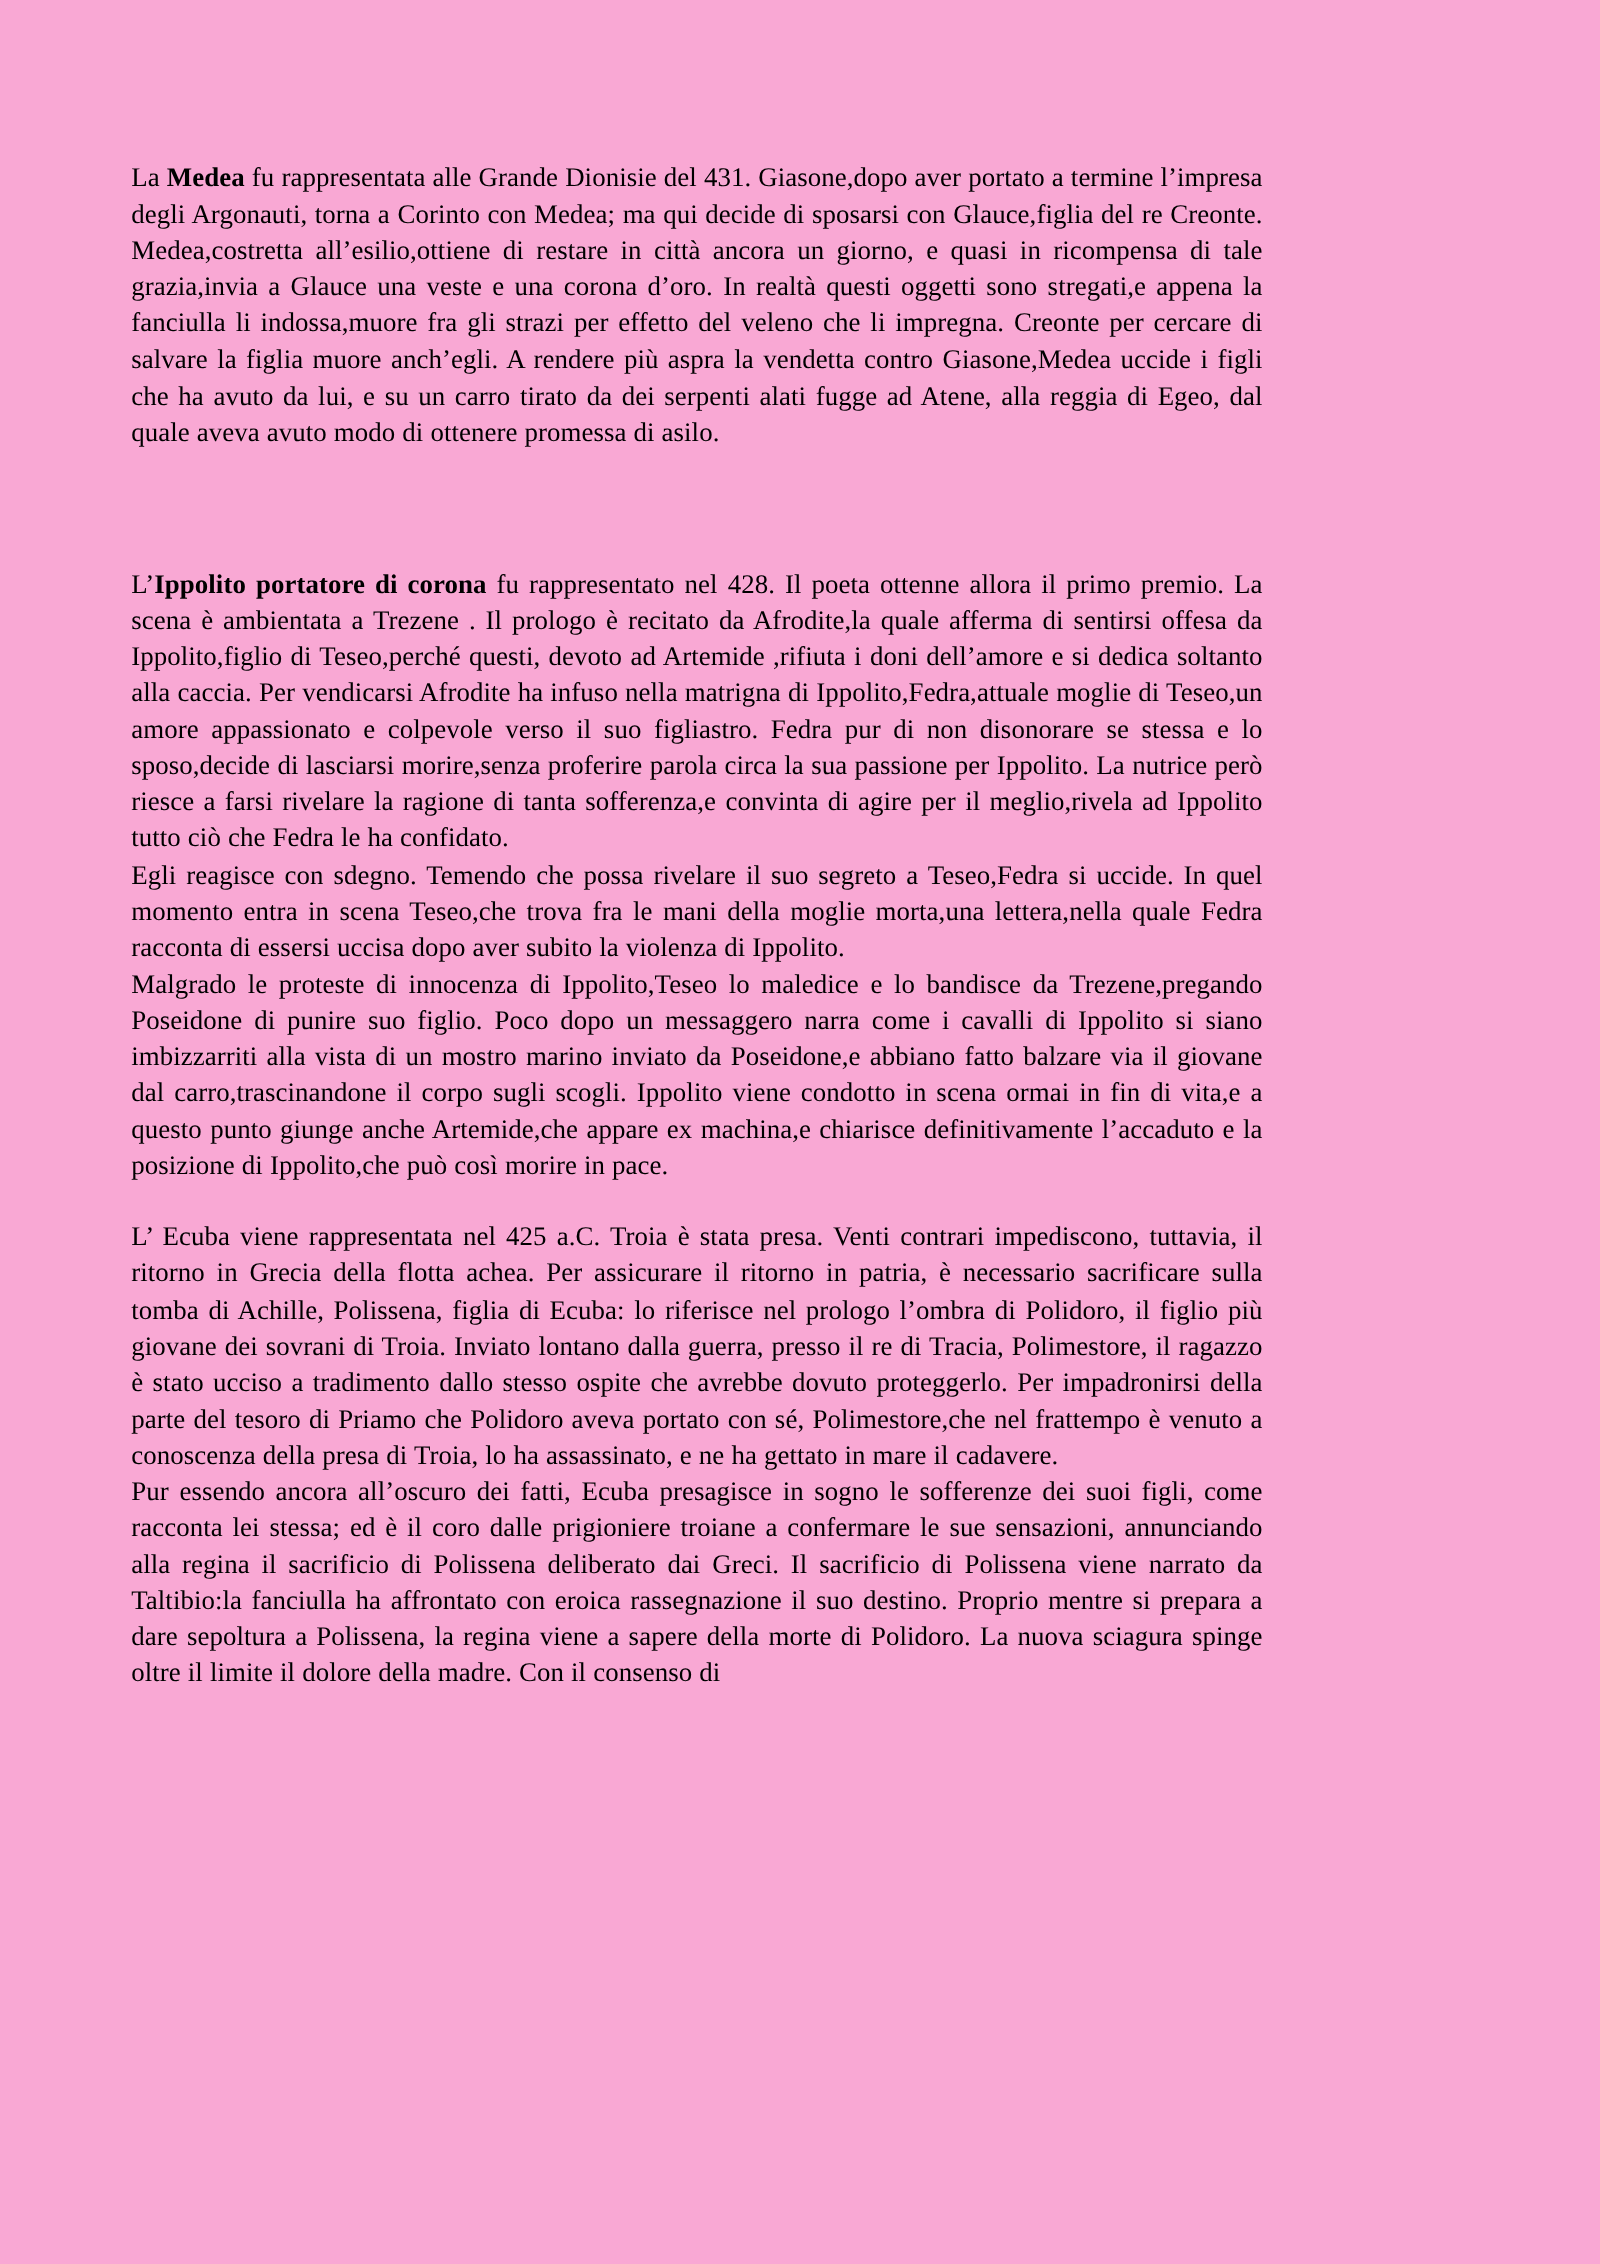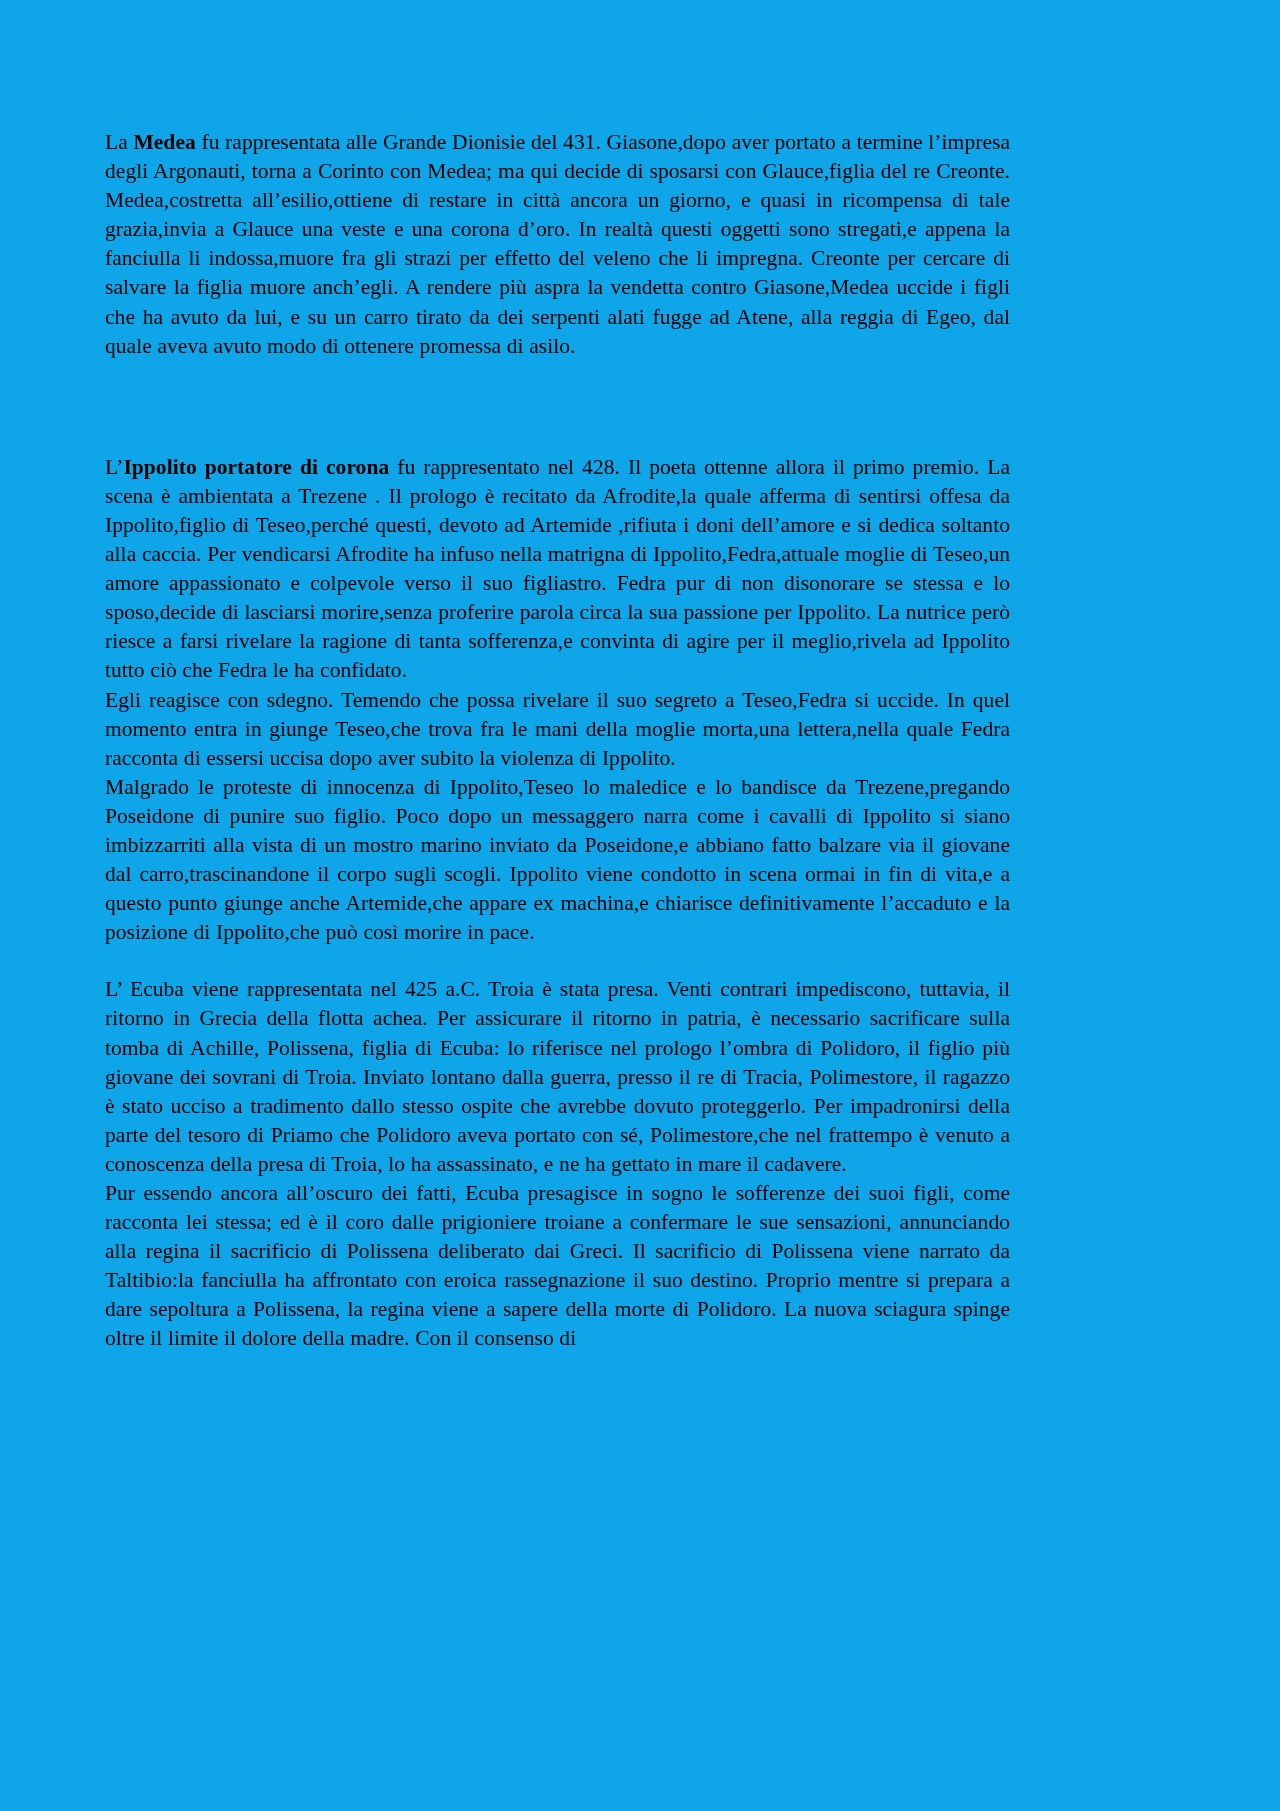--- a/index.html
+++ b/index.html
@@ -11,21 +11,21 @@
     width: 1280px;
     height: 1811px;
     font-family: "Liberation Serif", "DejaVu Serif", serif;
     color: #000000;
     overflow: hidden;
   }
   .page {
     position: relative;
     width: 1280px;
     height: 1811px;
-    background: #0ea5e9;
+    background: #f9a8d4;
     box-sizing: border-box;
     padding: 128px 105px 0 105px;
   }
   .content {
     width: 905px;
   }
   p.body-text {
     margin: 0;
     text-align: justify;
     text-justify: inter-word;
@@ -51,21 +51,21 @@
 <div class="page">
   <div class="content">
 
     <p class="body-text"><span>La </span><b>Medea</b><span> fu rappresentata alle Grande Dionisie del 431. Giasone,dopo aver portato a termine l’impresa degli Argonauti, torna a Corinto con Medea; ma qui decide di sposarsi con Glauce,figlia del re Creonte. Medea,costretta all’esilio,ottiene di restare in città ancora un giorno, e quasi in ricompensa di tale grazia,invia a Glauce una veste e una corona d’oro. In realtà questi oggetti sono stregati,e appena la fanciulla li indossa,muore fra gli strazi per effetto del veleno che li impregna. Creonte per cercare di salvare la figlia muore anch’egli. A rendere più aspra la vendetta contro Giasone,Medea uccide i figli che ha avuto da lui, e su un carro tirato da dei serpenti alati fugge ad Atene, alla reggia di Egeo, dal quale aveva avuto modo di ottenere promessa di asilo.</span></p>
 
 
     <div class="gap-block"></div>
 
     <p class="body-text"><span>L’</span><b>Ippolito portatore di corona</b><span> fu rappresentato nel 428. Il poeta ottenne allora il primo premio. La scena è ambientata a Trezene . Il prologo è recitato da Afrodite,la quale  afferma di sentirsi offesa da Ippolito,figlio di Teseo,perché questi, devoto ad Artemide ,rifiuta i doni dell’amore e si dedica soltanto alla caccia. Per vendicarsi Afrodite ha infuso nella matrigna di Ippolito,Fedra,attuale moglie di Teseo,un amore appassionato e colpevole verso il suo figliastro. Fedra pur di non disonorare se stessa e lo sposo,decide di lasciarsi morire,senza proferire parola circa la sua passione per Ippolito. La nutrice però riesce a farsi rivelare la ragione di tanta sofferenza,e convinta di agire per il meglio,rivela ad Ippolito tutto ciò che Fedra le ha confidato.</span></p>
 
-    <p class="body-text">Egli reagisce con sdegno. Temendo che possa rivelare il suo segreto a Teseo,Fedra si uccide. In quel momento entra in giunge Teseo,che trova fra le mani della moglie morta,una lettera,nella quale Fedra racconta di essersi uccisa dopo aver subito la violenza di Ippolito.</p>
+    <p class="body-text">Egli reagisce con sdegno. Temendo che possa rivelare il suo segreto a Teseo,Fedra si uccide. In quel momento entra in scena Teseo,che trova fra le mani della moglie morta,una lettera,nella quale Fedra racconta di essersi uccisa dopo aver subito la violenza di Ippolito.</p>
 
     <p class="body-text">Malgrado le proteste di innocenza di Ippolito,Teseo lo maledice e lo bandisce da Trezene,pregando Poseidone di punire suo figlio. Poco dopo un messaggero narra come i cavalli di Ippolito si siano imbizzarriti alla vista di un mostro marino inviato da Poseidone,e abbiano fatto balzare via il giovane dal carro,trascinandone il corpo sugli scogli. Ippolito viene condotto in scena ormai in fin di vita,e a questo punto giunge anche Artemide,che appare  ex machina,e chiarisce definitivamente l’accaduto e la posizione di Ippolito,che può così morire in pace.</p>
 
     <div class="gap-small"></div>
 
     <p class="body-text">L’ Ecuba viene rappresentata nel 425 a.C. Troia è stata presa. Venti contrari impediscono, tuttavia, il ritorno in Grecia della flotta achea. Per assicurare il ritorno in patria, è necessario sacrificare sulla tomba di Achille, Polissena, figlia di Ecuba: lo riferisce nel prologo l’ombra di Polidoro, il figlio più giovane dei sovrani di Troia. Inviato lontano dalla guerra, presso il re di Tracia, Polimestore, il ragazzo è stato ucciso a tradimento dallo stesso ospite che avrebbe dovuto proteggerlo. Per impadronirsi della parte del tesoro di Priamo che Polidoro aveva portato con sé, Polimestore,che nel frattempo è venuto a conoscenza della presa di Troia, lo ha assassinato, e ne ha gettato in mare il cadavere.</p>
 
     <p class="body-text">Pur essendo ancora all’oscuro dei fatti, Ecuba presagisce in sogno le sofferenze dei suoi figli, come racconta lei stessa; ed è il coro dalle prigioniere troiane a confermare le sue sensazioni, annunciando alla regina il sacrificio di Polissena deliberato dai Greci. Il sacrificio di Polissena viene narrato da Taltibio:la fanciulla ha affrontato con eroica rassegnazione il suo destino. Proprio mentre si prepara a dare sepoltura a Polissena, la regina viene a sapere della morte di Polidoro. La nuova sciagura spinge oltre il limite il dolore della madre. Con il consenso di</p>
 
   </div>

